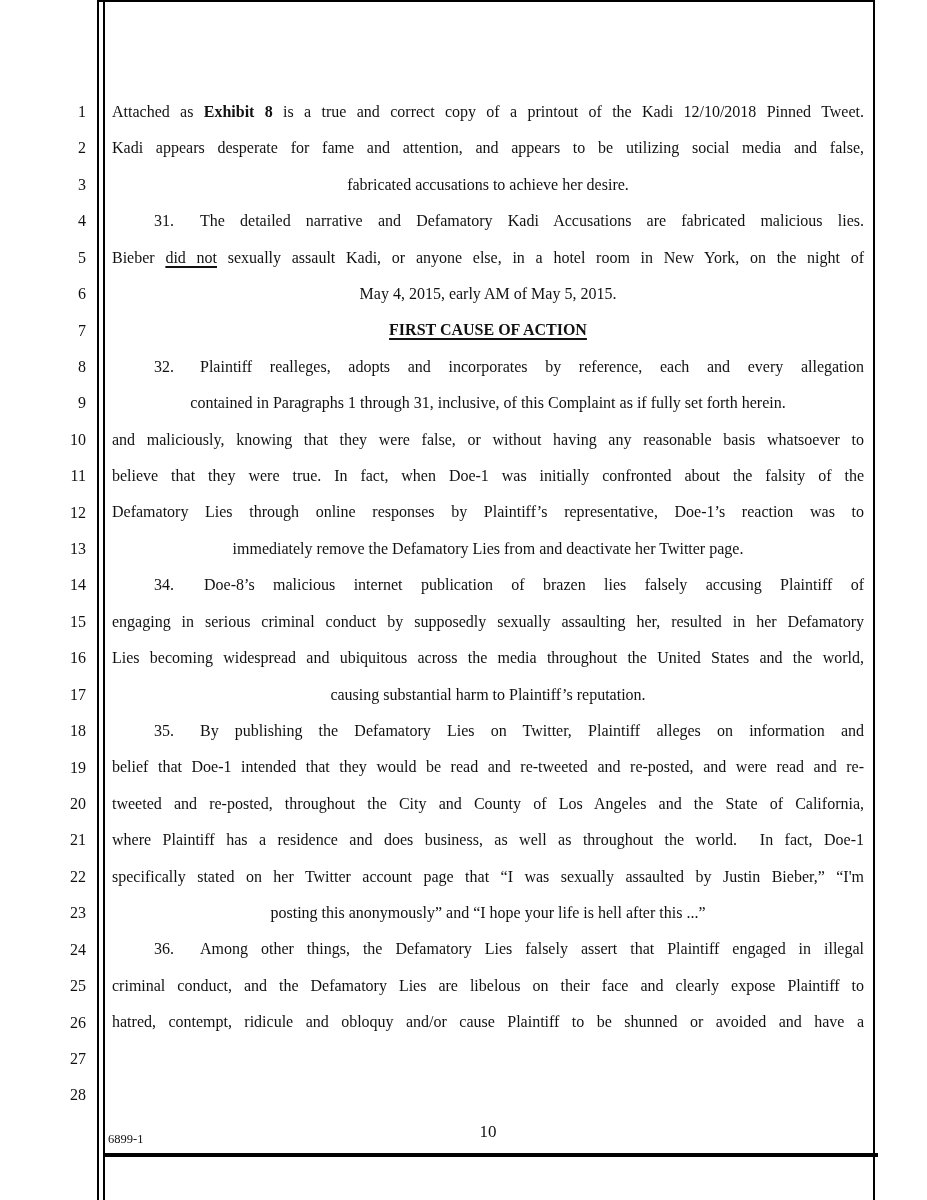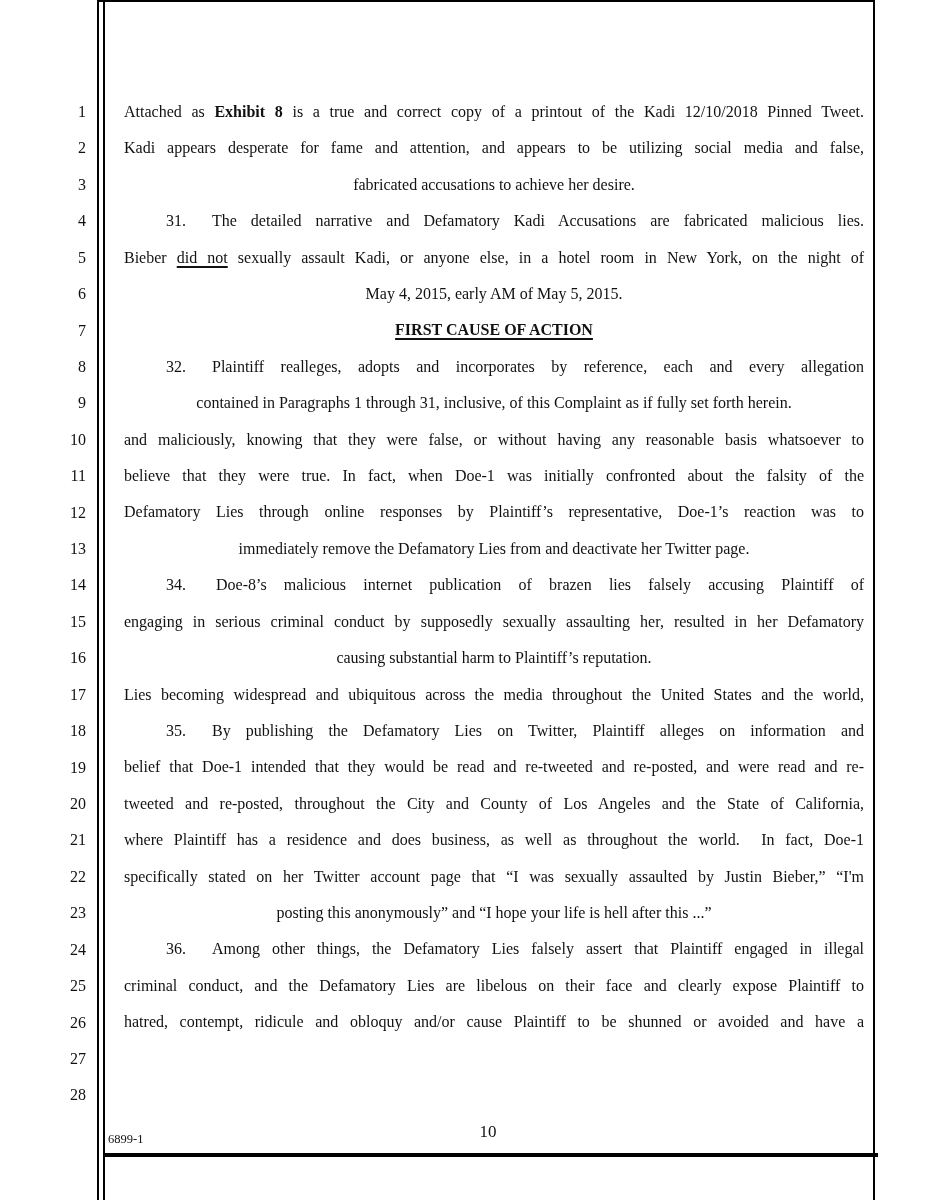--- a/index.html
+++ b/index.html
@@ -46,21 +46,21 @@
     text-align: right;
   }
   
   .body-lines {
     position: absolute;
     left: 112px; top: 94px;
     width: 752px;
     font-size: 16px;
     line-height: 36.42px;
   }
-  .bl { height: 36.42px; white-space: normal; overflow: visible; margin-left: 12px; }
+  .bl { height: 36.42px; white-space: normal; overflow: visible; }
   .jl { text-align: justify; text-align-last: justify; text-justify: inter-word; }
   .ll { text-align: center; }
   .cl { text-align: center; text-align-last: center; }
   .b  { font-weight: bold; }
   .u  { text-decoration: underline; text-decoration-thickness: 2px; text-underline-offset: 3px; }
   .sp { display: inline-block; height: 1px; }
   
   .footer-docket {
     position: absolute;
     left: 108px; top: 1132px;
@@ -137,22 +137,22 @@
       <div class="bl ll"><span>May 4, 2015, early AM of May 5, 2015.</span></div>
       <div class="bl cl"><span class="b u">FIRST CAUSE OF ACTION</span></div>
       <div class="bl jl"><span class="sp" style="width: 42px;"></span><span>32.</span><span class="sp" style="width: 26px;"></span><span>Plaintiff realleges, adopts and incorporates by reference, each and every allegation</span></div>
       <div class="bl ll"><span>contained in Paragraphs 1 through 31, inclusive, of this Complaint as if fully set forth herein.</span></div>
       <div class="bl jl"><span>and maliciously, knowing that they were false, or without having any reasonable basis whatsoever to</span></div>
       <div class="bl jl"><span>believe that they were true. In fact, when Doe-1 was initially confronted about the falsity of the</span></div>
       <div class="bl jl"><span>Defamatory Lies through online responses by Plaintiff’s representative, Doe-1’s reaction was to</span></div>
       <div class="bl ll"><span>immediately remove the Defamatory Lies from and deactivate her Twitter page.</span></div>
       <div class="bl jl"><span class="sp" style="width: 42px;"></span><span>34.</span><span class="sp" style="width: 30px;"></span><span>Doe-8’s malicious internet publication of brazen lies falsely accusing Plaintiff of</span></div>
       <div class="bl jl"><span>engaging in serious criminal conduct by supposedly sexually assaulting her, resulted in her Defamatory</span></div>
+      <div class="bl jl"><span>Lies becoming widespread and ubiquitous across the media throughout the United States and the world,</span></div>
       <div class="bl ll"><span>causing substantial harm to Plaintiff’s reputation.</span></div>
-      <div class="bl jl"><span>Lies becoming widespread and ubiquitous across the media throughout the United States and the world,</span></div>
       <div class="bl jl"><span class="sp" style="width: 42px;"></span><span>35.</span><span class="sp" style="width: 26px;"></span><span>By publishing the Defamatory Lies on Twitter, Plaintiff alleges on information and</span></div>
       <div class="bl jl"><span>belief that Doe-1 intended that they would be read and re-tweeted and re-posted, and were read and re-</span></div>
       <div class="bl jl"><span>tweeted and re-posted, throughout the City and County of Los Angeles and the State of California,</span></div>
       <div class="bl jl"><span>where Plaintiff has a residence and does business, as well as throughout the world.&nbsp; In fact, Doe-1</span></div>
       <div class="bl jl"><span>specifically stated on her Twitter account page that “I was sexually assaulted by Justin Bieber,” “I'm</span></div>
       <div class="bl ll"><span>posting this anonymously” and “I hope your life is hell after this ...”</span></div>
       <div class="bl jl"><span class="sp" style="width: 42px;"></span><span>36.</span><span class="sp" style="width: 26px;"></span><span>Among other things, the Defamatory Lies falsely assert that Plaintiff engaged in illegal</span></div>
       <div class="bl jl"><span>criminal conduct, and the Defamatory Lies are libelous on their face and clearly expose Plaintiff to</span></div>
       <div class="bl jl"><span>hatred, contempt, ridicule and obloquy and/or cause Plaintiff to be shunned or avoided and have a</span></div>
     </div>

